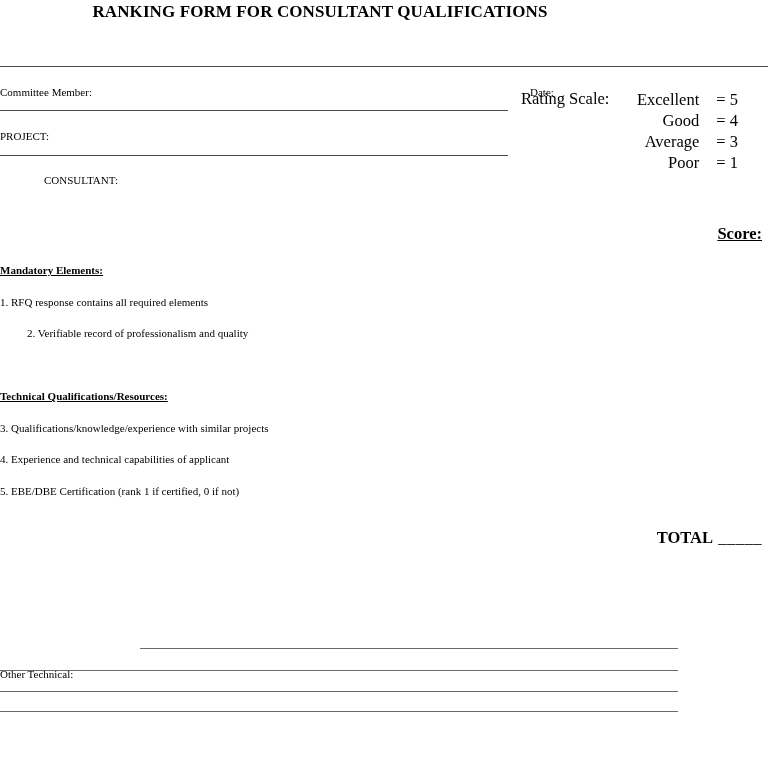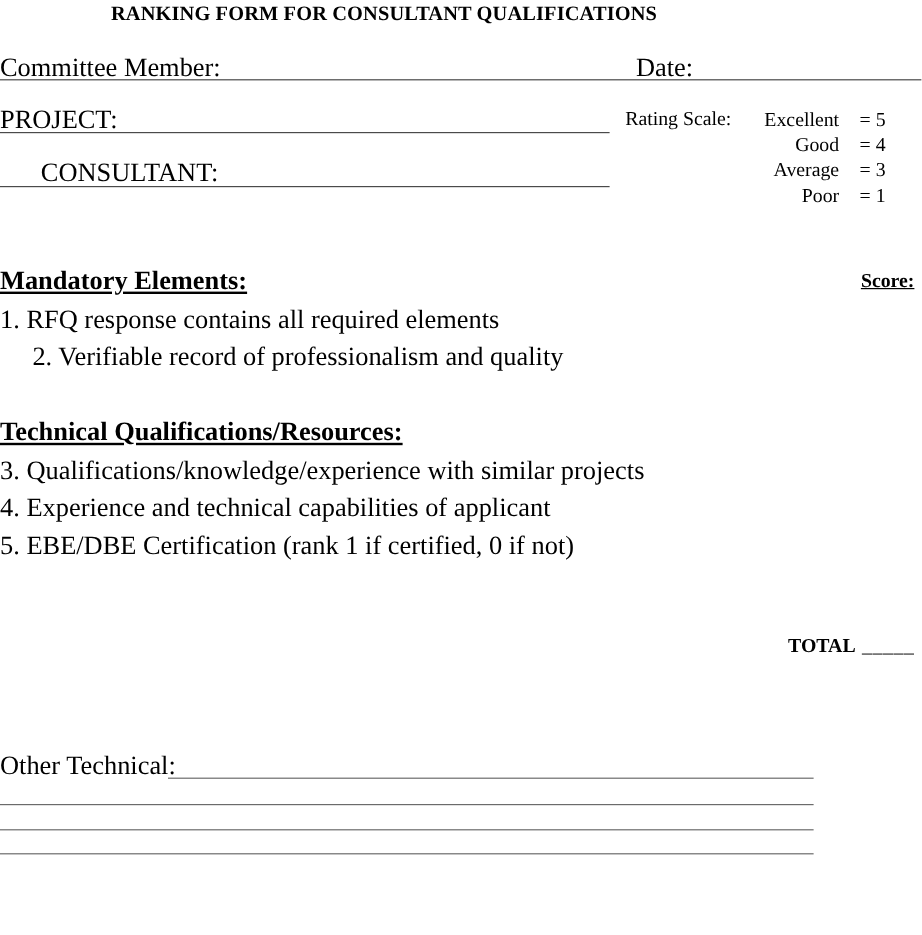--- a/index.html
+++ b/index.html
@@ -30,23 +30,24 @@
     width: 640px;
     text-align: center;
     font-size: 17px;
     font-weight: bold;
     letter-spacing: 0.1px;
   }
 
   
   .t {
     position: absolute;
-    font-size: 22px;
+    font-size: 11px;
     line-height: 20px;
     white-space: pre;
+    margin-top: 36px;
   }
   .bold { font-weight: bold; }
   .ul-text { text-decoration: underline; }
 
   
   .rule {
     position: absolute;
     height: 0;
     border-top: 1.3px solid #4a4a4a;
   }
@@ -138,21 +139,21 @@
 
   <div class="doc-title">RANKING FORM FOR CONSULTANT QUALIFICATIONS</div>
 
   <div class="t" style="left:0; top:46px;">Committee Member:</div>
   <div class="t" style="left:530px; top:46px;">Date:</div>
   <div class="rule" style="left:0; top:66px; width:768px;"></div>
 
   <div class="t" style="left:0; top:90px;">PROJECT:</div>
   <div class="rule" style="left:0; top:110px; width:508px;"></div>
 
-  <div class="t" style="left:6px; top:134px;padding-left:28px;">CONSULTANT:</div>
+  <div class="t" style="left:16px; top:134px;padding-left:28px;">CONSULTANT:</div>
   <div class="rule" style="left:0; top:155px; width:508px;"></div>
 
   <div class="rating-wrap">
     <div class="rating-title">Rating Scale:</div>
     <div class="rating-rows">
       <div class="rating-row">
         <span class="rating-label">Excellent</span>
         <span class="rating-value">= 5</span>
       </div>
       <div class="rating-row">

